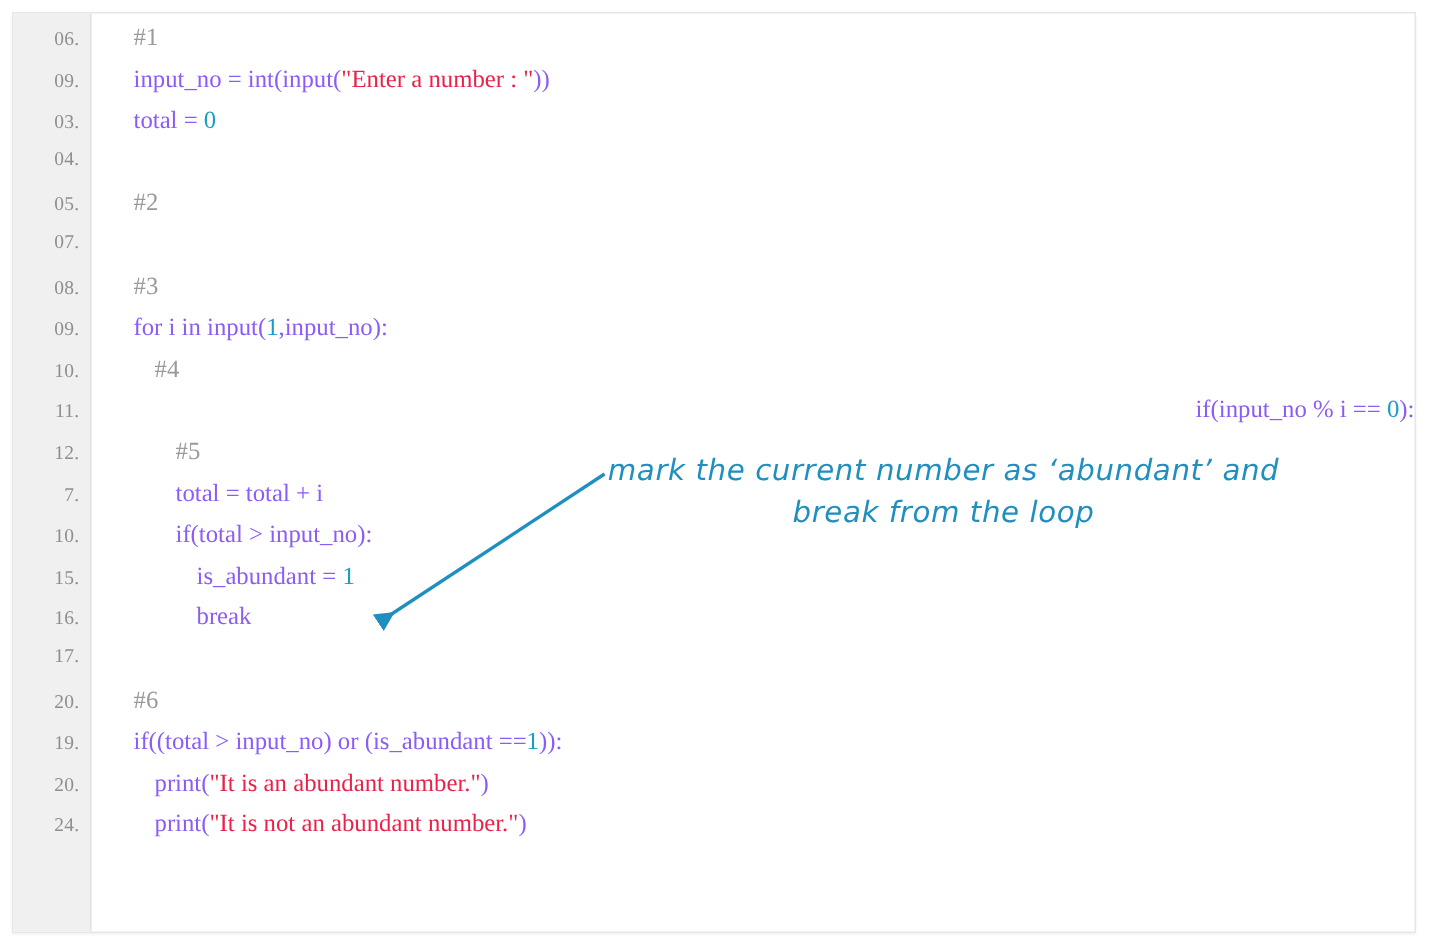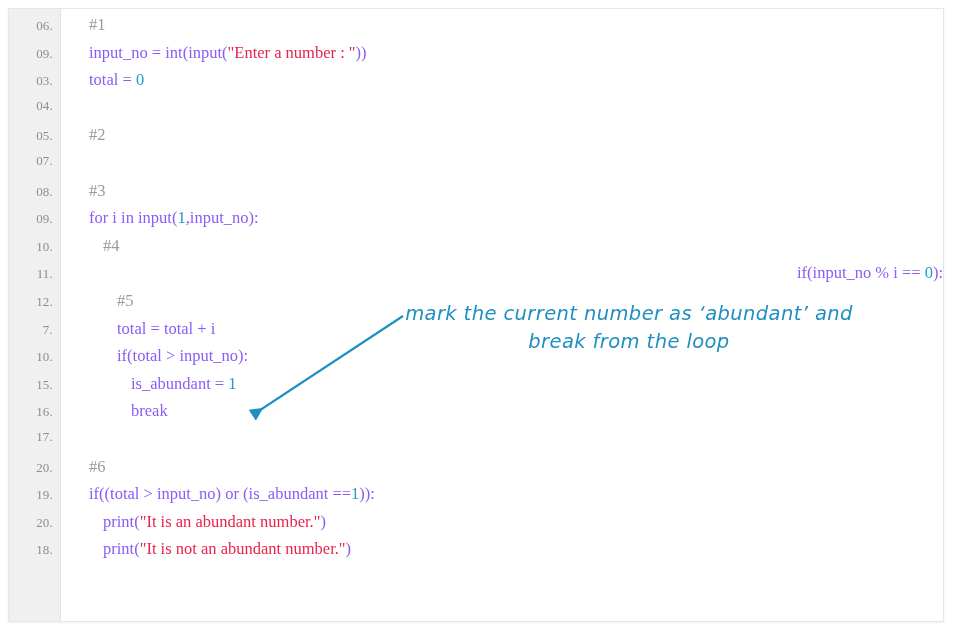--- a/index.html
+++ b/index.html
@@ -197,21 +197,21 @@
         </div>
         <div class="code-line">
           <div class="line-no">19.</div>
           <div class="line-code" style="padding-left: 30px;"><span class="tok-plain">if((total &gt; input_no) or (is_abundant ==</span><span class="tok-num">1</span><span class="tok-plain">)):</span></div>
         </div>
         <div class="code-line">
           <div class="line-no">20.</div>
           <div class="line-code" style="padding-left: 44px;"><span class="tok-plain">print(</span><span class="tok-str">"It is an abundant number."</span><span class="tok-plain">)</span></div>
         </div>
         <div class="code-line">
-          <div class="line-no">18.</div>
+          <div class="line-no">24.</div>
           <div class="line-code" style="padding-left: 44px;"><span class="tok-plain">print(</span><span class="tok-str">"It is not an abundant number."</span><span class="tok-plain">)</span></div>
         </div>
       </div>
   </div>
 
   <div class="annotation-layer">
     <svg class="annotation-arrow" width="936" height="614" viewBox="0 0 936 614">
       <defs>
         <marker id="arrowhead" markerWidth="6" markerHeight="6" refX="5" refY="3" orient="auto" markerUnits="strokeWidth">
           <path d="M6,0 L6,6 L0,3 z" fill="#1f8fbf"></path>

